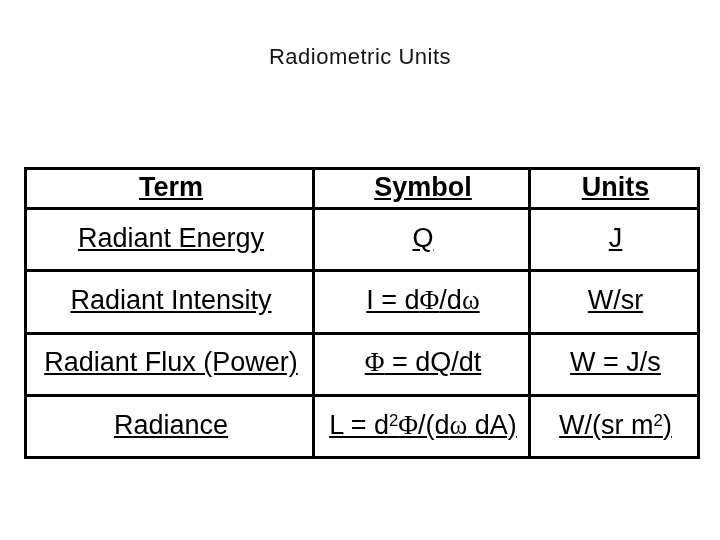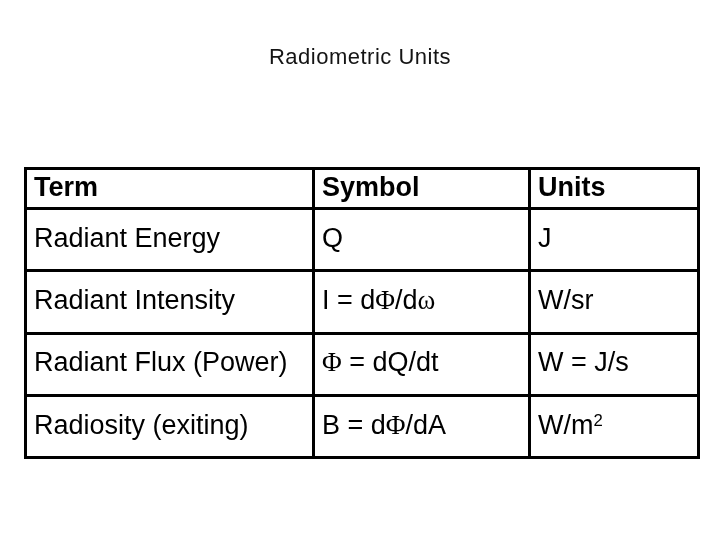--- a/index.html
+++ b/index.html
@@ -37,25 +37,26 @@
     height: 292px;
     border-collapse: collapse;
     table-layout: fixed;
   }
   .units-table th,
   .units-table td {
     border: 3px solid #000000;
     padding: 0 4px 2px 7px;
     font-size: 27px;
     line-height: 1.1;
-    text-align: left;
+    text-align: center;
     vertical-align: middle;
     white-space: nowrap;
     overflow: hidden;
     background: #ffffff;
+    text-decoration: underline;
   }
   .units-table th {
     font-weight: 700;
   }
   .units-table thead tr {
     height: 40px;
   }
   
   .sym {
     font-family: "Liberation Serif", serif;
@@ -98,20 +99,20 @@
         <td>Radiant Intensity</td>
         <td>I = d<span class="sym">Φ</span>/d<span class="sym">ω</span></td>
         <td>W/sr</td>
       </tr>
       <tr>
         <td>Radiant Flux (Power)</td>
         <td><span class="sym">Φ</span> = dQ/dt</td>
         <td>W = J/s</td>
       </tr>
       <tr>
-        <td>Radiosity (exiting)</td>
-        <td>B = d<span class="sym">Φ</span>/dA</td>
-        <td>W/m<sup>2</sup></td>
+        <td>Radiance</td>
+        <td>L = d<sup>2</sup><span class="sym">Φ</span>/(d<span class="sym">ω</span> dA)</td>
+        <td>W/(sr m<sup>2</sup>)</td>
       </tr>
     </tbody>
   </table>
 
 </div>
 
 </body></html>

